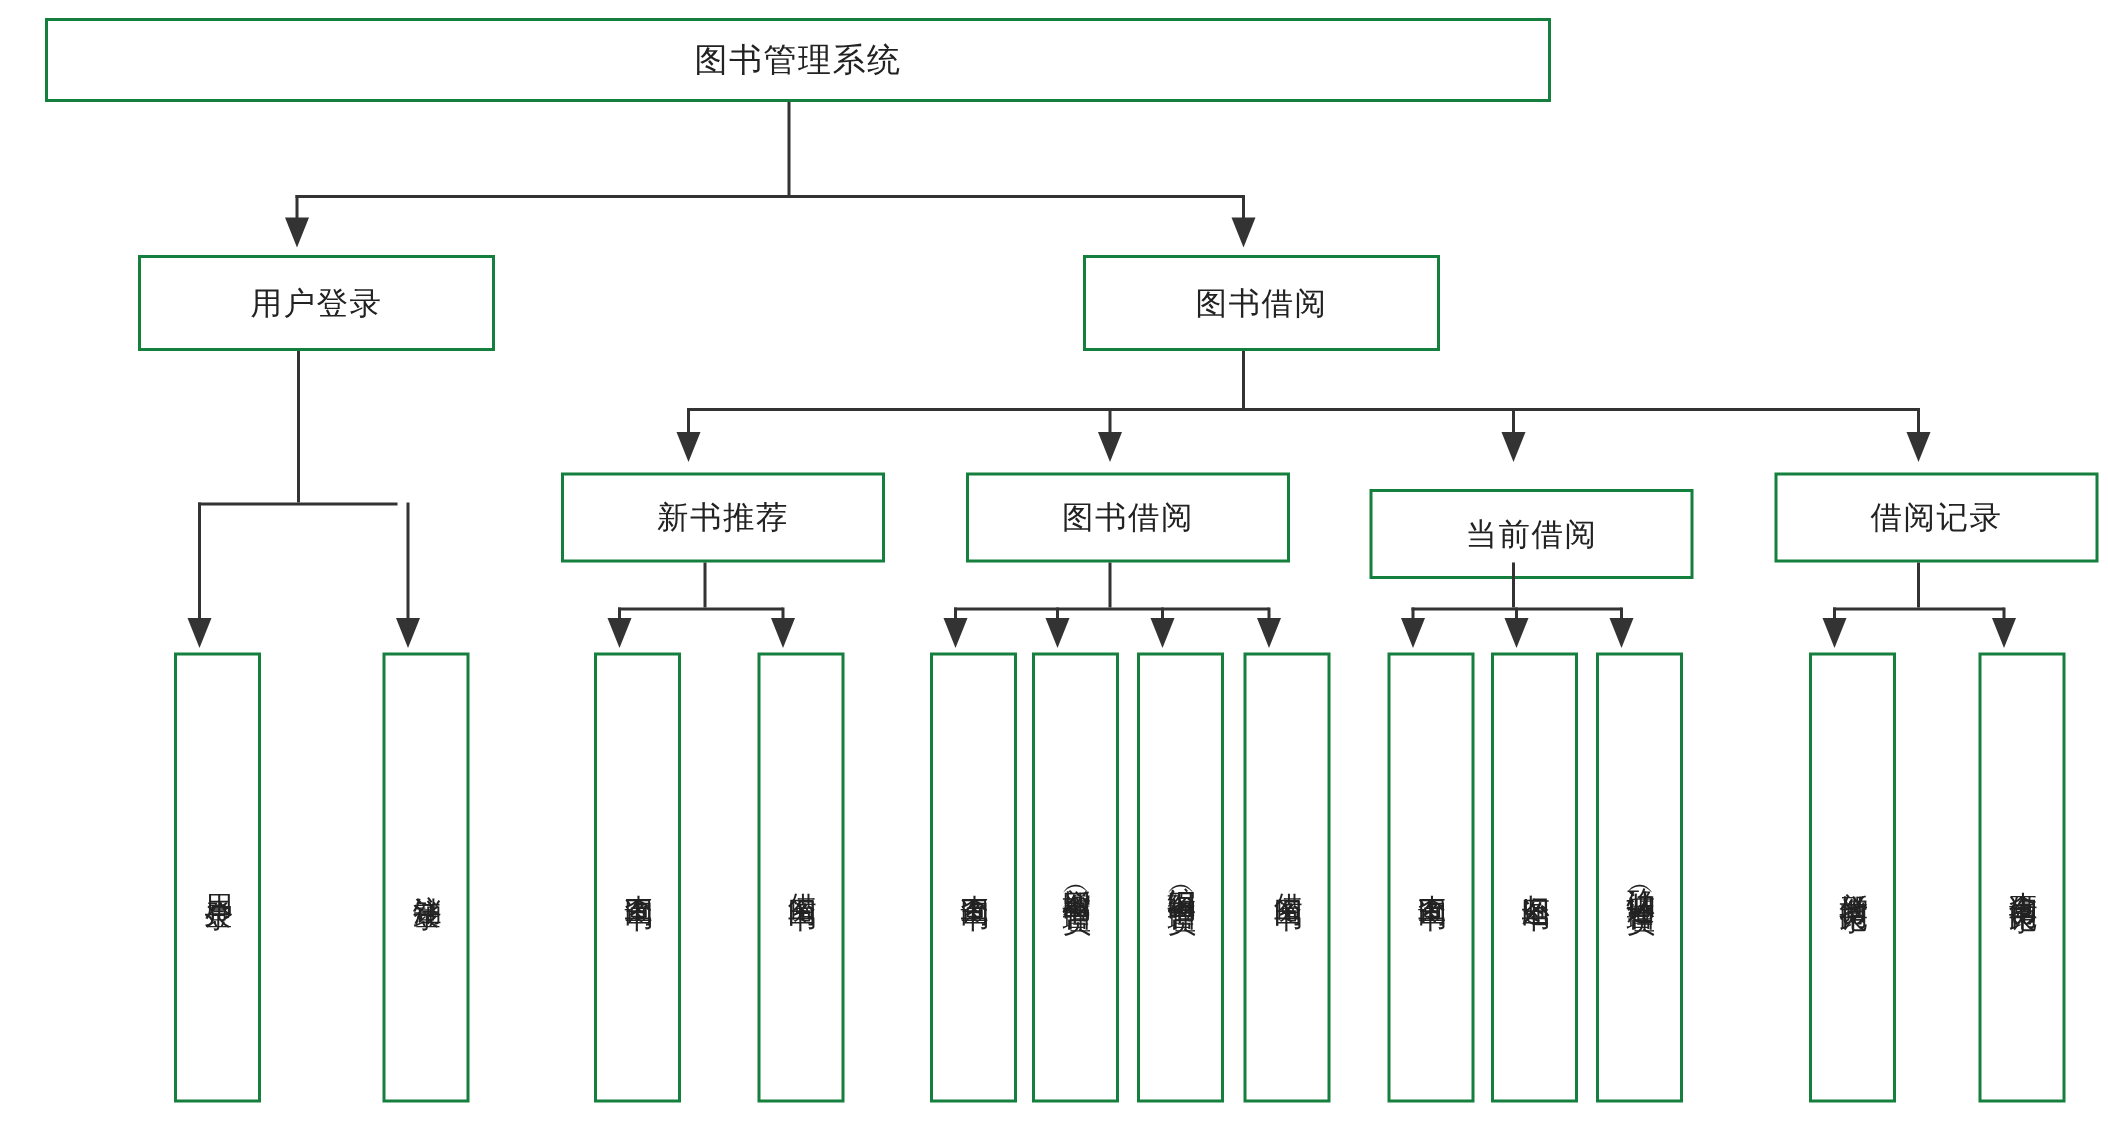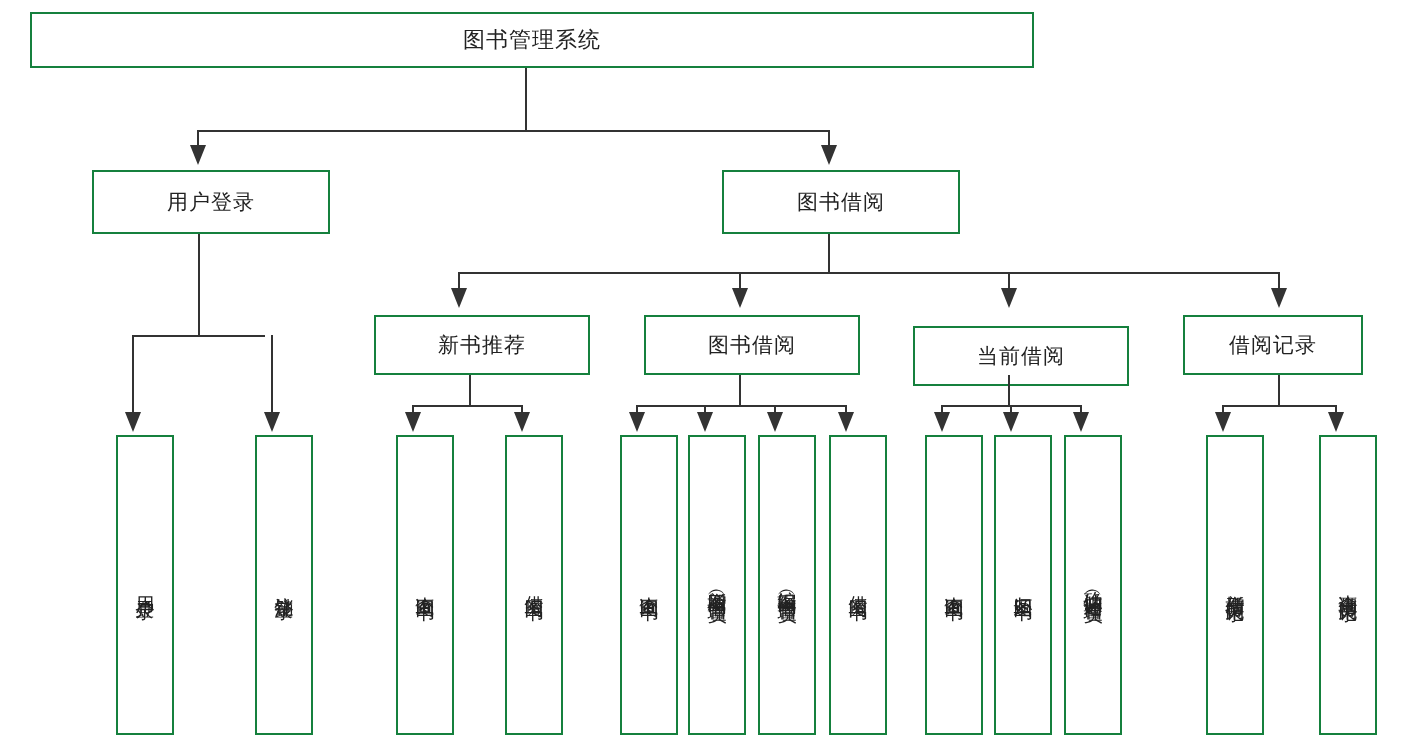--- a/index.html
+++ b/index.html
@@ -131,21 +131,21 @@
 
   <div class="node horiz" style="left:362px; top:315px; width:216px; height:60px;">
     <span>新书推荐</span>
   </div>
   <div class="node horiz" style="left:632px; top:315px; width:216px; height:60px;">
     <span>图书借阅</span>
   </div>
   <div class="node horiz" style="left:901px; top:326px; width:216px; height:60px;">
     <span>当前借阅</span>
   </div>
-  <div class="node horiz" style="left:1171px; top:315px; width:180px; height:60px;font-family:Liberation Serif, serif;">
+  <div class="node horiz" style="left:1171px; top:315px; width:216px; height:60px;font-family:Liberation Serif, serif;">
     <span>借阅记录</span>
   </div>
 
   <div class="vline" style="left:469px; top:375px; height:30px;"></div>
   <div class="hline" style="left:412px; top:405px; width:110px;"></div>
   <div class="vline" style="left:412px; top:405px; height:10px;"></div>
   <div class="arrow" style="left:405px; top:412px;"></div>
   <div class="vline" style="left:521px; top:405px; height:10px;"></div>
   <div class="arrow" style="left:514px; top:412px;"></div>
 

